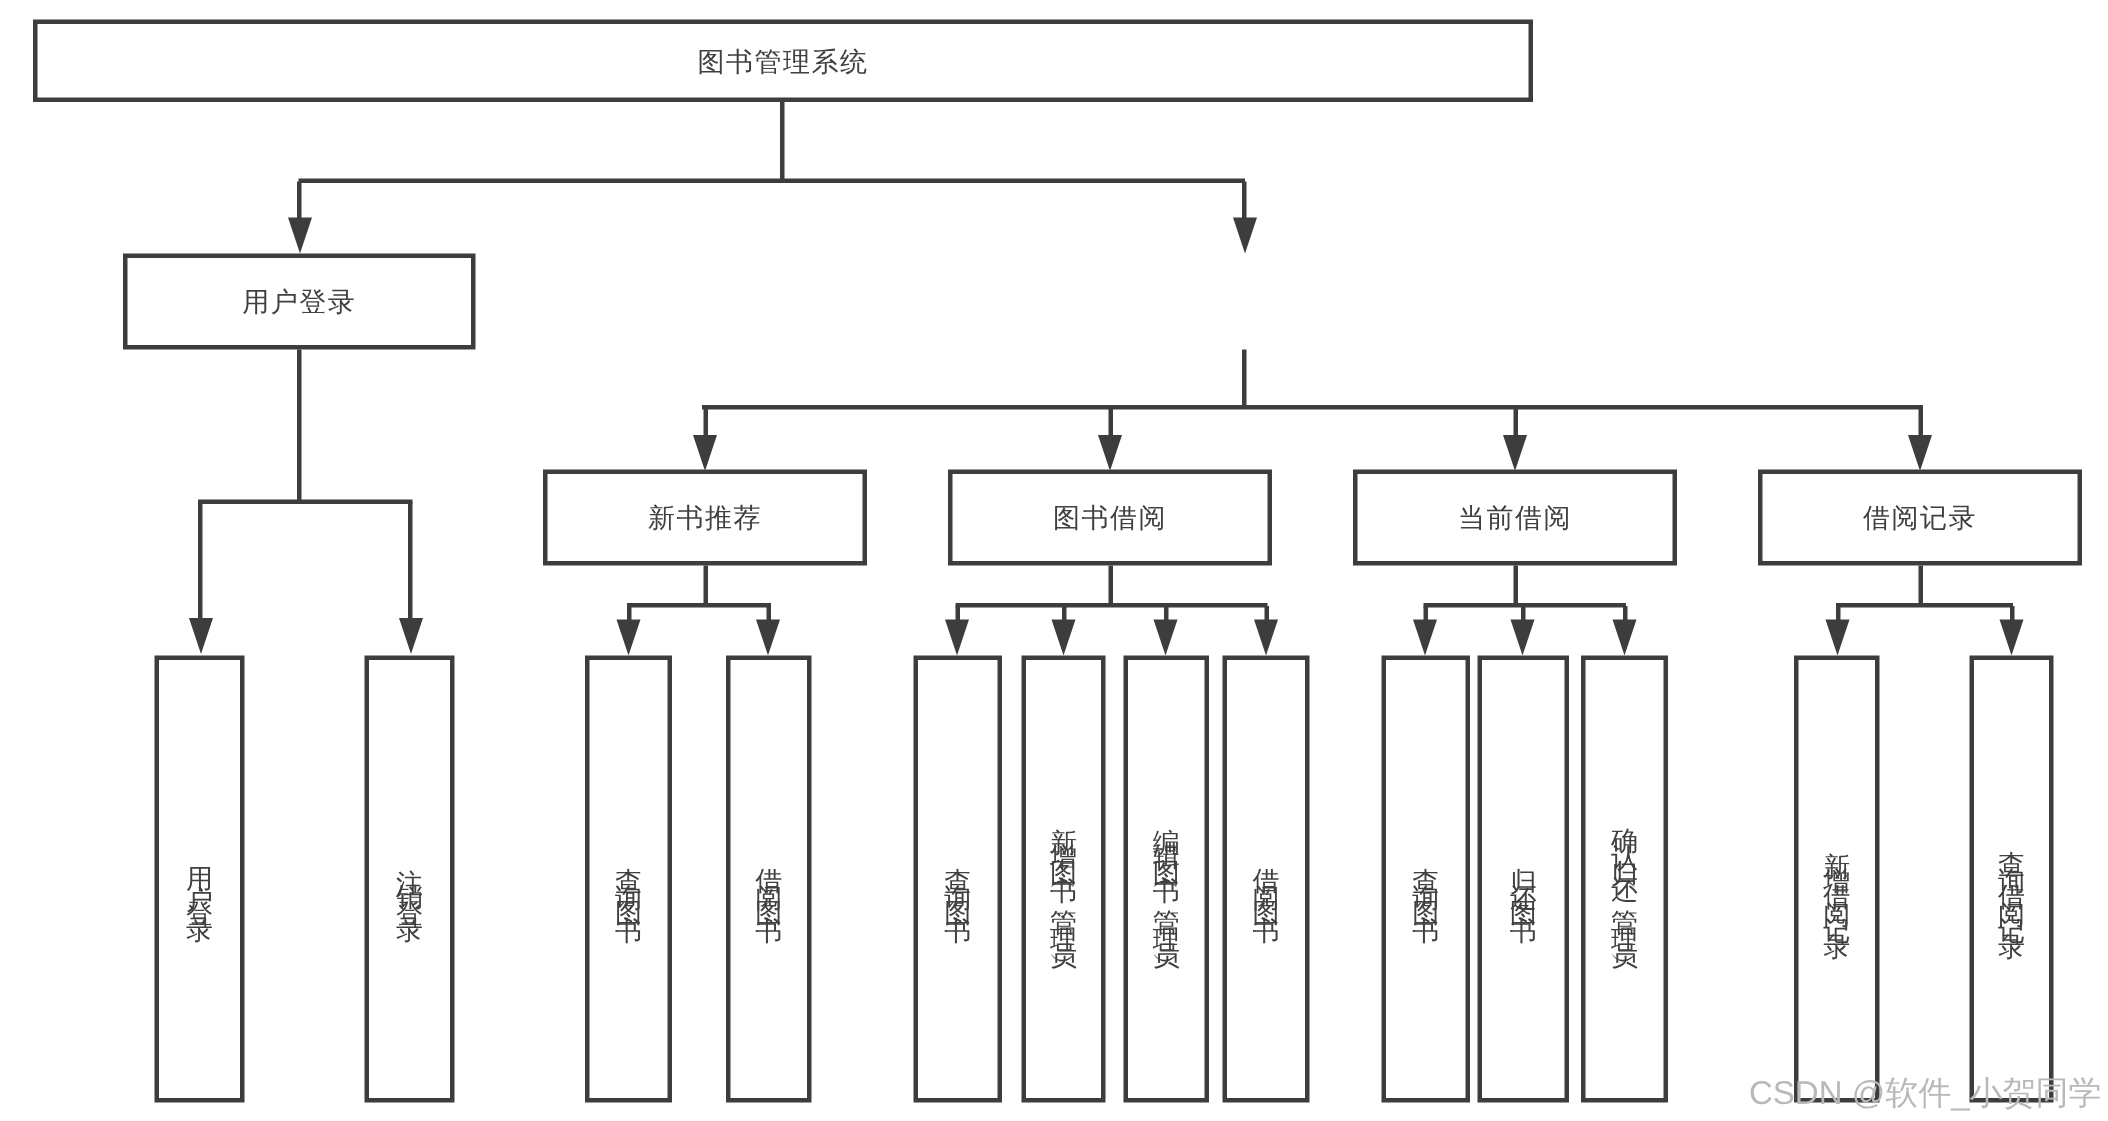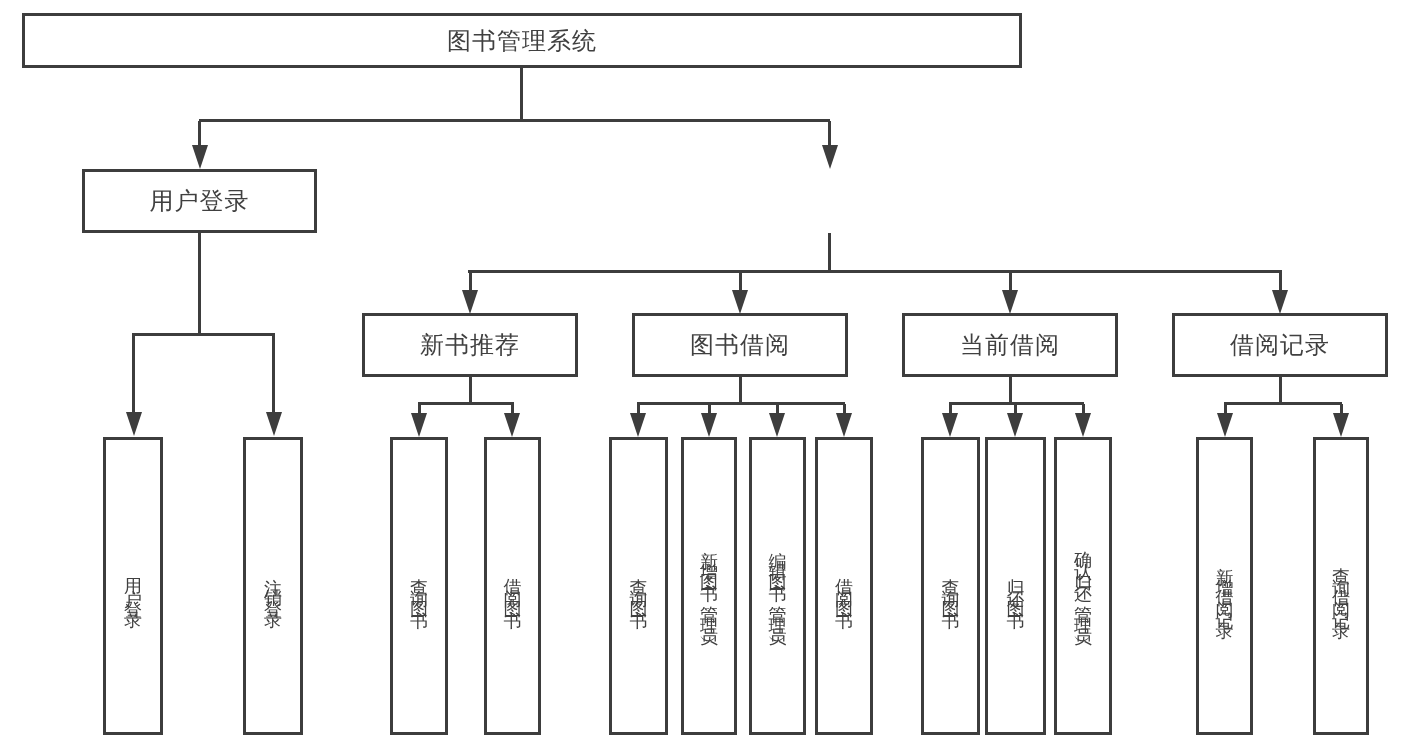--- a/index.html
+++ b/index.html
@@ -15,21 +15,21 @@
   .box {
     position: absolute;
     box-sizing: border-box;
     border: 3px solid #3d3d3d;
     background: #ffffff;
     display: flex;
     align-items: center;
     justify-content: center;
   }
   .hbox span {
-    font-size: 24px;
+    font-size: 18px;
     letter-spacing: 1px;
     white-space: nowrap;
   }
   .leaf span {
     writing-mode: vertical-rl;
     text-orientation: mixed;
     font-size: 18px;
     line-height: 1;
     letter-spacing: 11px;
   }
@@ -173,14 +173,15 @@
     <span>确认归还（管理员）</span>
   </div>
 
   <div class="box leaf" style="left:1196px;top:437px;width:57px;height:298px">
     <span>新增借阅记录</span>
   </div>
   <div class="box leaf" style="left:1313px;top:437px;width:56px;height:298px">
     <span>查询借阅记录</span>
   </div>
 
+  <div class="watermark">CSDN @软件_小贺同学</div>
 
 </div>
 
 </body></html>

